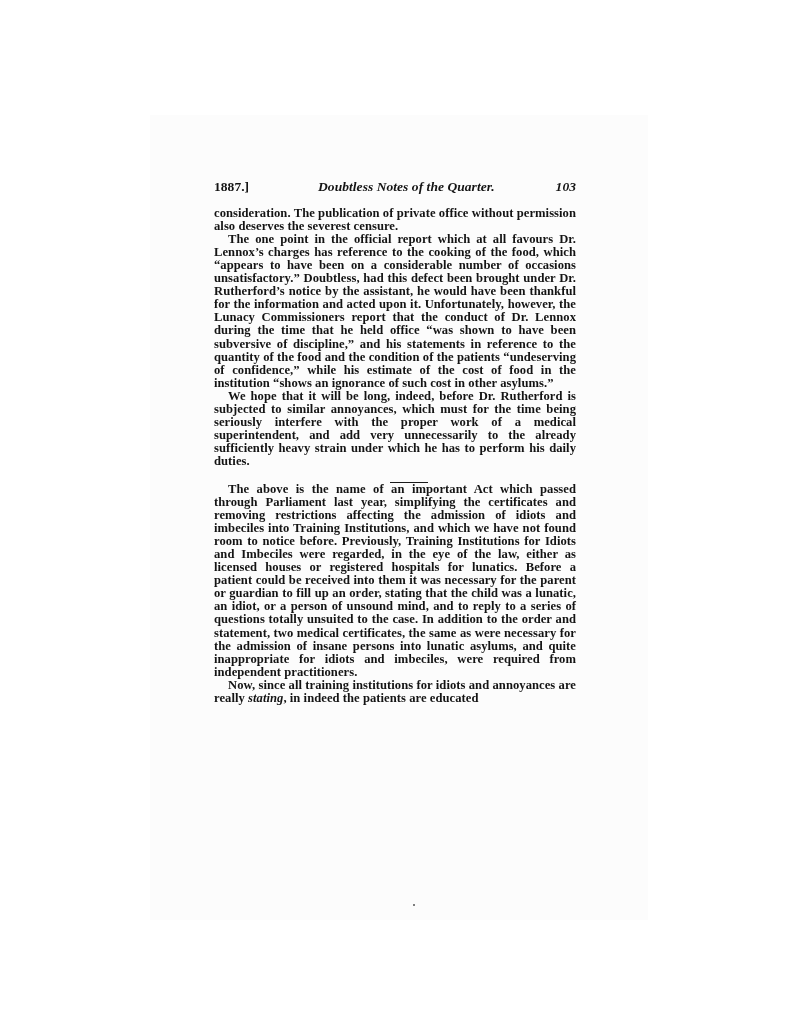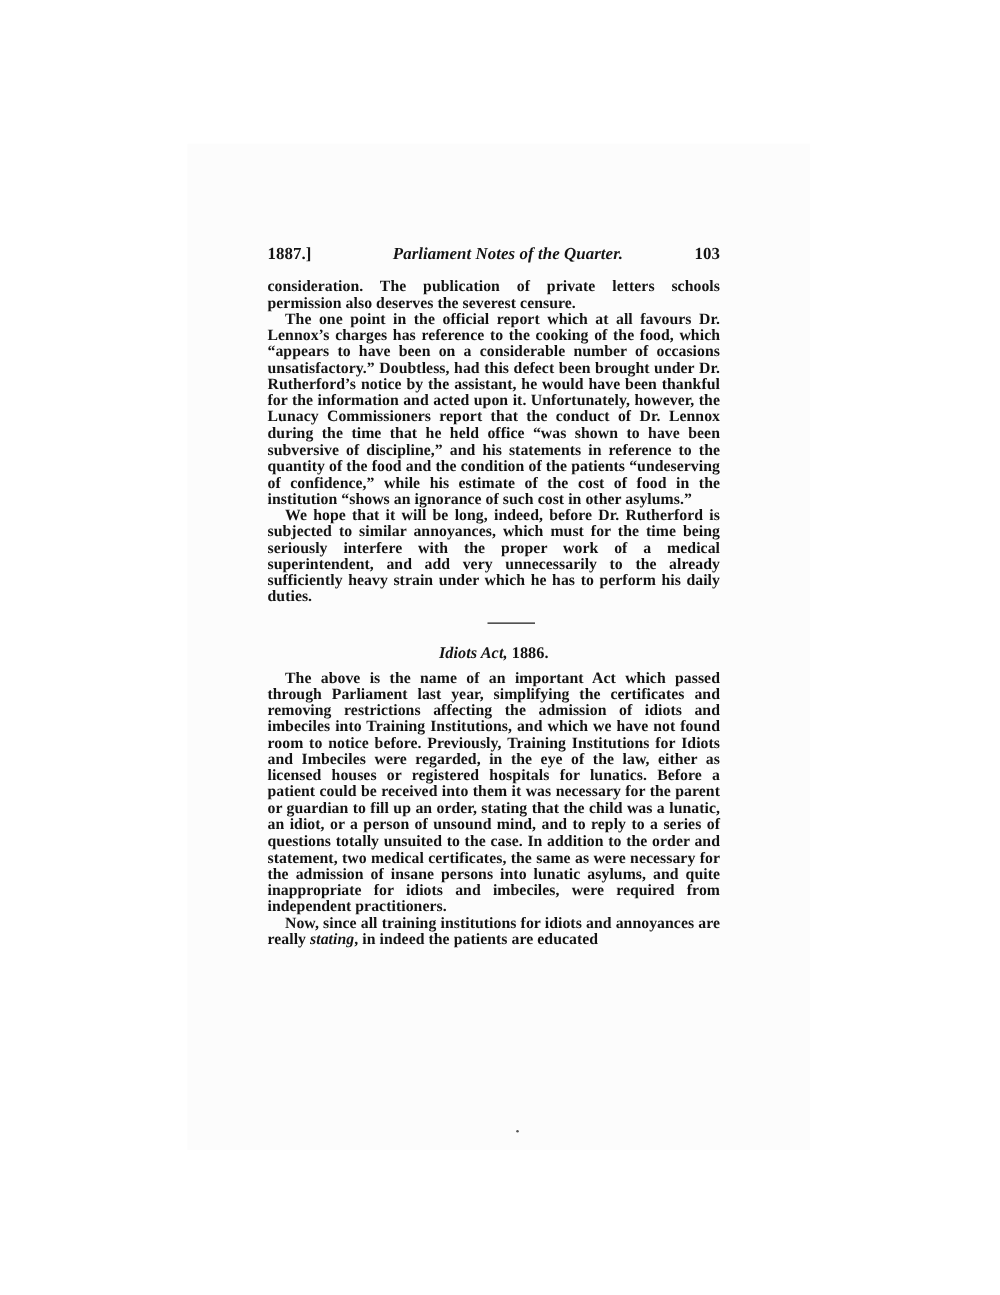--- a/index.html
+++ b/index.html
@@ -17,21 +17,21 @@
     position: absolute;
     left: 150px;
     top: 115px;
     width: 498px;
     height: 805px;
     background: #fcfcfc;
   }
   .column {
     position: absolute;
     left: 214px;
-    top: 196px;
+    top: 180px;
     width: 362px;
     font-family: "Liberation Serif", "DejaVu Serif", serif;
     color: #141414;
     font-size: 12.6px;
     line-height: 13.05px;
     font-weight: bold;
     letter-spacing: 0.05px;
   }
   .running-head {
     display: flex;
@@ -41,20 +41,21 @@
     margin-bottom: 14px;
   }
   .running-head .title {
     font-style: italic;
     font-weight: normal;
     font-weight: bold;
     margin-left: 8px;
   }
   .running-head .page-num {
     margin-right: 0;
+    font-style: italic;
   }
   p {
     margin: 0;
     text-align: justify;
     hyphens: none;
   }
   p.indent { text-indent: 14px; }
   .divider {
     width: 38px;
     height: 0;
@@ -82,30 +83,27 @@
 </head>
 <body>
 
 <div class="scan-page"></div>
 <div class="speck" style="left:413px;top:904px;"></div>
 
 <div class="column">
 
   <div class="running-head">
     <span>1887.]</span>
-    <span class="title" style="font-style:italic;">Parliament Notes of the Quarter.</span>
+    <span class="title" style="font-style:italic;">Doubtless Notes of the Quarter.</span>
     <span class="page-num">103</span>
   </div>
 
-  <p>consideration. The publication of private letters schools permission also deserves the severest censure.</p>
+  <p>consideration. The publication of private office without permission also deserves the severest censure.</p>
   <p class="indent">The one point in the official report which at all favours Dr. Lennox’s charges has reference to the cooking of the food, which “appears to have been on a considerable number of occasions unsatisfactory.” Doubtless, had this defect been brought under Dr. Rutherford’s notice by the assistant, he would have been thankful for the information and acted upon it. Unfortunately, however, the Lunacy Commissioners report that the conduct of Dr. Lennox during the time that he held office “was shown to have been subversive of discipline,” and his statements in reference to the quantity of the food and the condition of the patients “undeserving of confidence,” while his estimate of the cost of food in the institution “shows an ignorance of such cost in other asylums.”</p>
   <p class="indent">We hope that it will be long, indeed, before Dr. Rutherford is subjected to similar annoyances, which must for the time being seriously interfere with the proper work of a medical superintendent, and add very unnecessarily to the already sufficiently heavy strain under which he has to perform his daily duties.</p>
 
   <div class="divider"></div>
 
-  <div class="section-heading">
-    <span class="it">Idiots Act,</span><span> 1886.</span>
-  </div>
 
   <p class="indent">The above is the name of an important Act which passed through Parliament last year, simplifying the certificates and removing restrictions affecting the admission of idiots and imbeciles into Training Institutions, and which we have not found room to notice before. Previously, Training Institutions for Idiots and Imbeciles were regarded, in the eye of the law, either as licensed houses or registered hospitals for lunatics. Before a patient could be received into them it was necessary for the parent or guardian to fill up an order, stating that the child was a lunatic, an idiot, or a person of unsound mind, and to reply to a series of questions totally unsuited to the case. In addition to the order and statement, two medical certificates, the same as were necessary for the admission of insane persons into lunatic asylums, and quite inappropriate for idiots and imbeciles, were required from independent practitioners.</p>
   <p class="indent"><span>Now, since all training institutions for idiots and annoyances are really </span><em class="it">stating</em><span>, in indeed the patients are educated</span></p>
 
 </div>
 
 </body></html>

